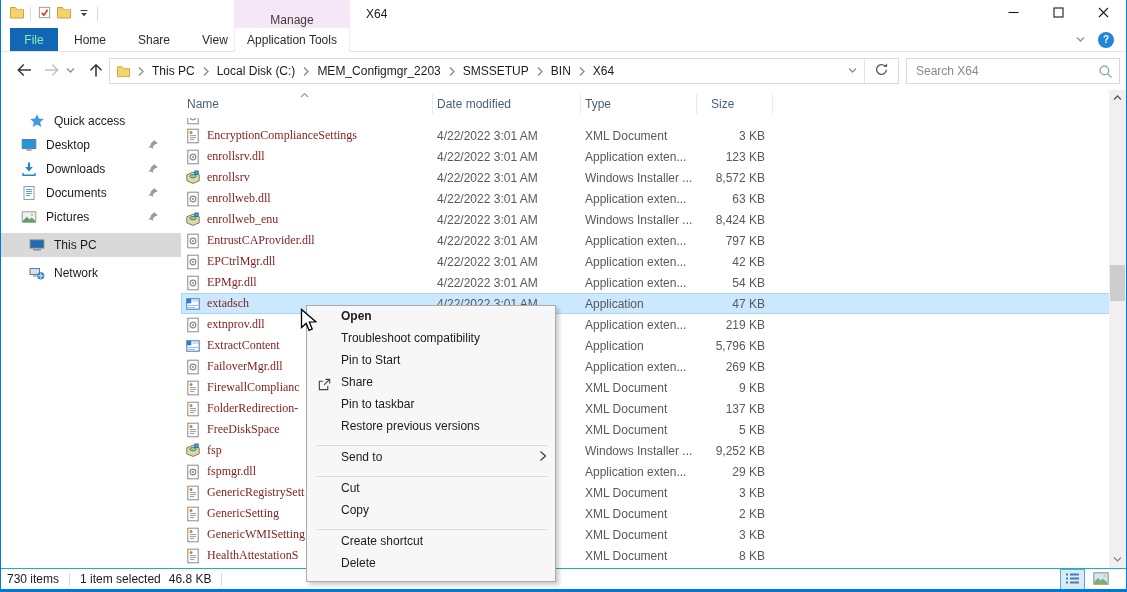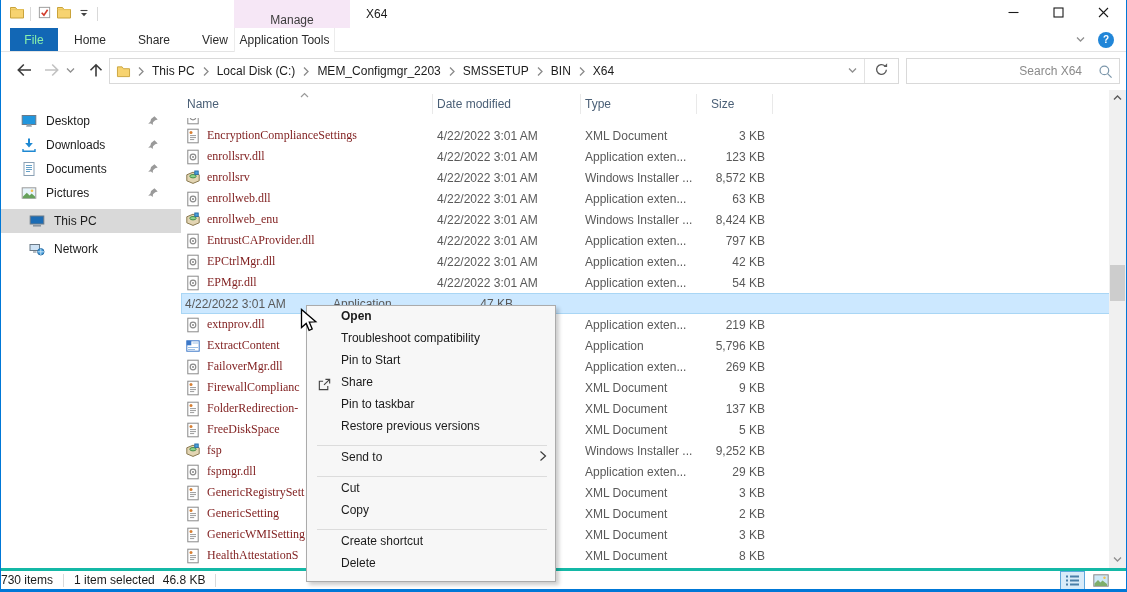--- a/index.html
+++ b/index.html
@@ -16,41 +16,41 @@
   .qat-sep { width:1px; height:14px; background:#d9d9d9; margin:0 3px; }
   .manage-block { position:absolute; left:233px; top:0; width:116px; height:40px;
     background:#f6e7f6; display:flex; align-items:center; justify-content:center; color:#3c3c3c; }
   .win-title { position:absolute; left:365px; top:0; height:28px; display:flex; align-items:center; color:#1b1b1b; }
   .win-controls { position:absolute; right:0; top:0; height:28px; display:flex; }
   .win-btn { width:45px; height:28px; display:flex; align-items:center; justify-content:center; }
   
   .ribbon-tabs { height:24px; position:relative; display:flex; align-items:stretch; border-bottom:1px solid #e4e4e4; background:#fff; }
   .tab { display:flex; align-items:center; justify-content:center; padding:0 16px; color:#2b2b2b; }
   .tab.file { background:#1267b5; color:#86efac; width:48px; padding:0; margin-left:9px; }
-  .tab.apptools { position:absolute; left:233px; top:0; width:101px; height:24px; padding:0;
+  .tab.apptools { position:absolute; left:233px; top:0; width:116px; height:24px; padding:0;
     background:#fff; border-left:1px solid #ececec; border-right:1px solid #ececec; }
   .ribbon-right { margin-left:auto; display:flex; align-items:center; gap:12px; padding-right:12px; }
   .help-circle { width:16px; height:16px; border-radius:50%; background:#2186d8; color:#fff;
     font-size:10px; font-weight:bold; display:flex; align-items:center; justify-content:center; }
   
   .toolbar { height:38px; position:relative; background:#fff; }
   .nav-btn { position:absolute; top:8px; width:22px; height:22px; display:flex; align-items:center; justify-content:center; }
   .nav-back { left:12px; } .nav-fwd { left:40px; } .nav-chev { left:62px; width:14px; } .nav-up { left:84px; }
   .address-box { position:absolute; left:108px; top:6px; width:790px; height:26px;
     border:1px solid #d9d9d9; background:#fff; display:flex; align-items:center; }
   .crumbs { display:flex; align-items:center; flex:1; padding-left:6px; overflow:hidden; white-space:nowrap; }
   .crumb-folder { display:flex; margin-right:4px; }
   .crumb { display:flex; align-items:center; }
   .crumb-label { padding:0 5px; }
   .crumb-sep { display:flex; padding:0 2px; }
   .addr-chevron { width:24px; height:100%; display:flex; align-items:center; justify-content:center; }
   .addr-refresh { width:34px; height:100%; border-left:1px solid #e2e2e2; display:flex; align-items:center; justify-content:center; }
   .search-box { position:absolute; left:905px; top:6px; width:214px; height:26px; border:1px solid #d9d9d9;
     display:flex; align-items:center; background:#fff; }
-  .search-input { flex:1; border:none; outline:none; padding:0 9px; font:inherit; color:#a21caf; background:transparent;text-align:right; }
+  .search-input { flex:1; border:none; outline:none; padding:0 9px; font:inherit; color:#a21caf; background:transparent; }
   .search-input::placeholder { color:#8a8a8a; }
   .search-glyph { width:28px; display:flex; align-items:center; justify-content:center; }
   
   .main { position:relative; height:478px; background:#fff; }
   .sidebar { position:absolute; left:0; top:0; width:180px; height:478px; padding-top:19px; }
   .nav-item { height:24px; display:flex; align-items:center; padding-left:28px; position:relative; }
   .nav-item.indent { padding-left:20px; }
   .nav-item.group-start { margin-top:4px; }
   .nav-item.selected { background:#d9d9d9; }
   .nav-icon { width:18px; display:flex; margin-right:7px; flex:none; }
@@ -74,22 +74,22 @@
   .cell-type { width:116px; padding-left:4px; color:#595959; overflow:hidden; white-space:nowrap; }
   .cell-size { width:76px; text-align:right; padding-right:8px; color:#595959; white-space:nowrap; }
   .file-row.partial { height:7px; overflow:hidden; }
   .file-row.partial .cell-name { height:7px; align-items:flex-end; }
   
   .vscroll { position:absolute; right:0; top:0; width:17px; height:478px; background:#f0f0f0; }
   .scroll-arrow { position:absolute; left:0; width:17px; height:17px; display:flex; align-items:center; justify-content:center; color:#5a5a5a; }
   .scroll-up { top:0; } .scroll-down { bottom:0; }
   .scroll-thumb { position:absolute; left:1px; right:1px; top:175px; height:36px; background:#cdcdcd; }
   
-  .statusbar { height:21px; display:flex; align-items:center; padding-left:0; gap:10px;
-    border-top:3px solid #14b8a6; position:relative; background:#fff; }
+  .statusbar { height:21px; display:flex; align-items:center; padding-left:6px; gap:10px;
+    border-top:1px solid #14b8a6; position:relative; background:#fff; }
   .sb-sep { width:1px; height:13px; background:#d9d9d9; }
   .sb-size { margin-left:-2px; }
   .view-toggles { position:absolute; right:14px; top:1px; display:flex; gap:5px; }
   .vt-btn { width:23px; height:19px; display:flex; align-items:center; justify-content:center; }
   .vt-btn.active { background:#d8ebf9; outline:1px solid #5ea7dd; }
   
   .context-menu { position:absolute; left:305px; top:305px; width:250px; background:#f7f7f7;
     border:1px solid #ababab; box-shadow:3px 3px 4px rgba(0,0,0,.2); padding:3px 0; z-index:10; }
   .menu-item { height:22px; display:flex; align-items:flex-start; position:relative; padding-left:34px; padding-right:8px; }
   .menu-icon { position:absolute; left:8px; width:18px; height:18px; display:flex; align-items:center; justify-content:center; }
@@ -271,20 +271,29 @@
           <svg width="15" height="15" viewBox="0 0 16 16">
             <circle cx="6.8" cy="6.8" r="4.6" fill="none" stroke="#7c97ab" stroke-width="1.3"></circle>
             <path d="M10.2 10.2L14.5 14.5" stroke="#7c97ab" stroke-width="1.3"></path>
           </svg>
         </span>
     </div>
   </div>
 
   <div class="main">
     <div class="sidebar" id="sidebar-list">
+        <div class="nav-item">
+    <span class="nav-icon">
+            <svg width="16" height="16" viewBox="0 0 16 16">
+              <path d="M8 1.2l2 4.4 4.8.5-3.6 3.2 1 4.7L8 11.5l-4.2 2.5 1-4.7L1.2 6.1 6 5.6z" fill="#3f9bdc"></path>
+            </svg>
+          </span>
+    <span class="nav-label">Quick access</span>
+
+  </div>
         <div class="nav-item indent">
     <span class="nav-icon">
             <svg width="16" height="16" viewBox="0 0 16 16">
               <rect x="1.2" y="2.5" width="13.6" height="9" fill="#2196dd" stroke="#6b7a88"></rect>
               <path d="M6 11.5h4l1 2.3H5z" fill="#9aa5ad"></path>
             </svg>
           </span>
     <span class="nav-label">Desktop</span>
     <span class="pin-icon">
             <svg width="12" height="12" viewBox="0 0 14 14">
@@ -500,20 +509,30 @@
                   <circle cx="8" cy="8" r="1" fill="#8a8a8a"></circle>
                 </svg>
               </span>
       <span class="file-name">EPMgr.dll</span>
     </div>
     <div class="cell-date">4/22/2022 3:01 AM</div>
     <div class="cell-type">Application exten...</div>
     <div class="cell-size">54 KB</div>
   </div>
           <div class="file-row selected">
+    <div class="cell-name">
+      <span class="file-icon">
+                <svg width="16" height="16" viewBox="0 0 16 16">
+                  <rect x="1.8" y="2.8" width="12.4" height="10.4" fill="#fff" stroke="#3c78c8"></rect>
+                  <rect x="1.8" y="2.8" width="4.5" height="4.5" fill="#3c78c8"></rect>
+                  <path d="M7.5 5h6M3 9.5h10M3 11.5h7" stroke="#9cbfe4" fill="none"></path>
+                </svg>
+              </span>
+      <span class="file-name">extadsch</span>
+    </div>
     <div class="cell-date">4/22/2022 3:01 AM</div>
     <div class="cell-type">Application</div>
     <div class="cell-size">47 KB</div>
   </div>
           <div class="file-row">
     <div class="cell-name">
       <span class="file-icon">
                 <svg width="16" height="16" viewBox="0 0 16 16">
                   <rect x="2.8" y="1.2" width="10.4" height="13.6" fill="#fff" stroke="#8a8a8a"></rect>
                   <circle cx="8" cy="8" r="2.8" fill="none" stroke="#8a8a8a" stroke-width="1.2"></circle>

